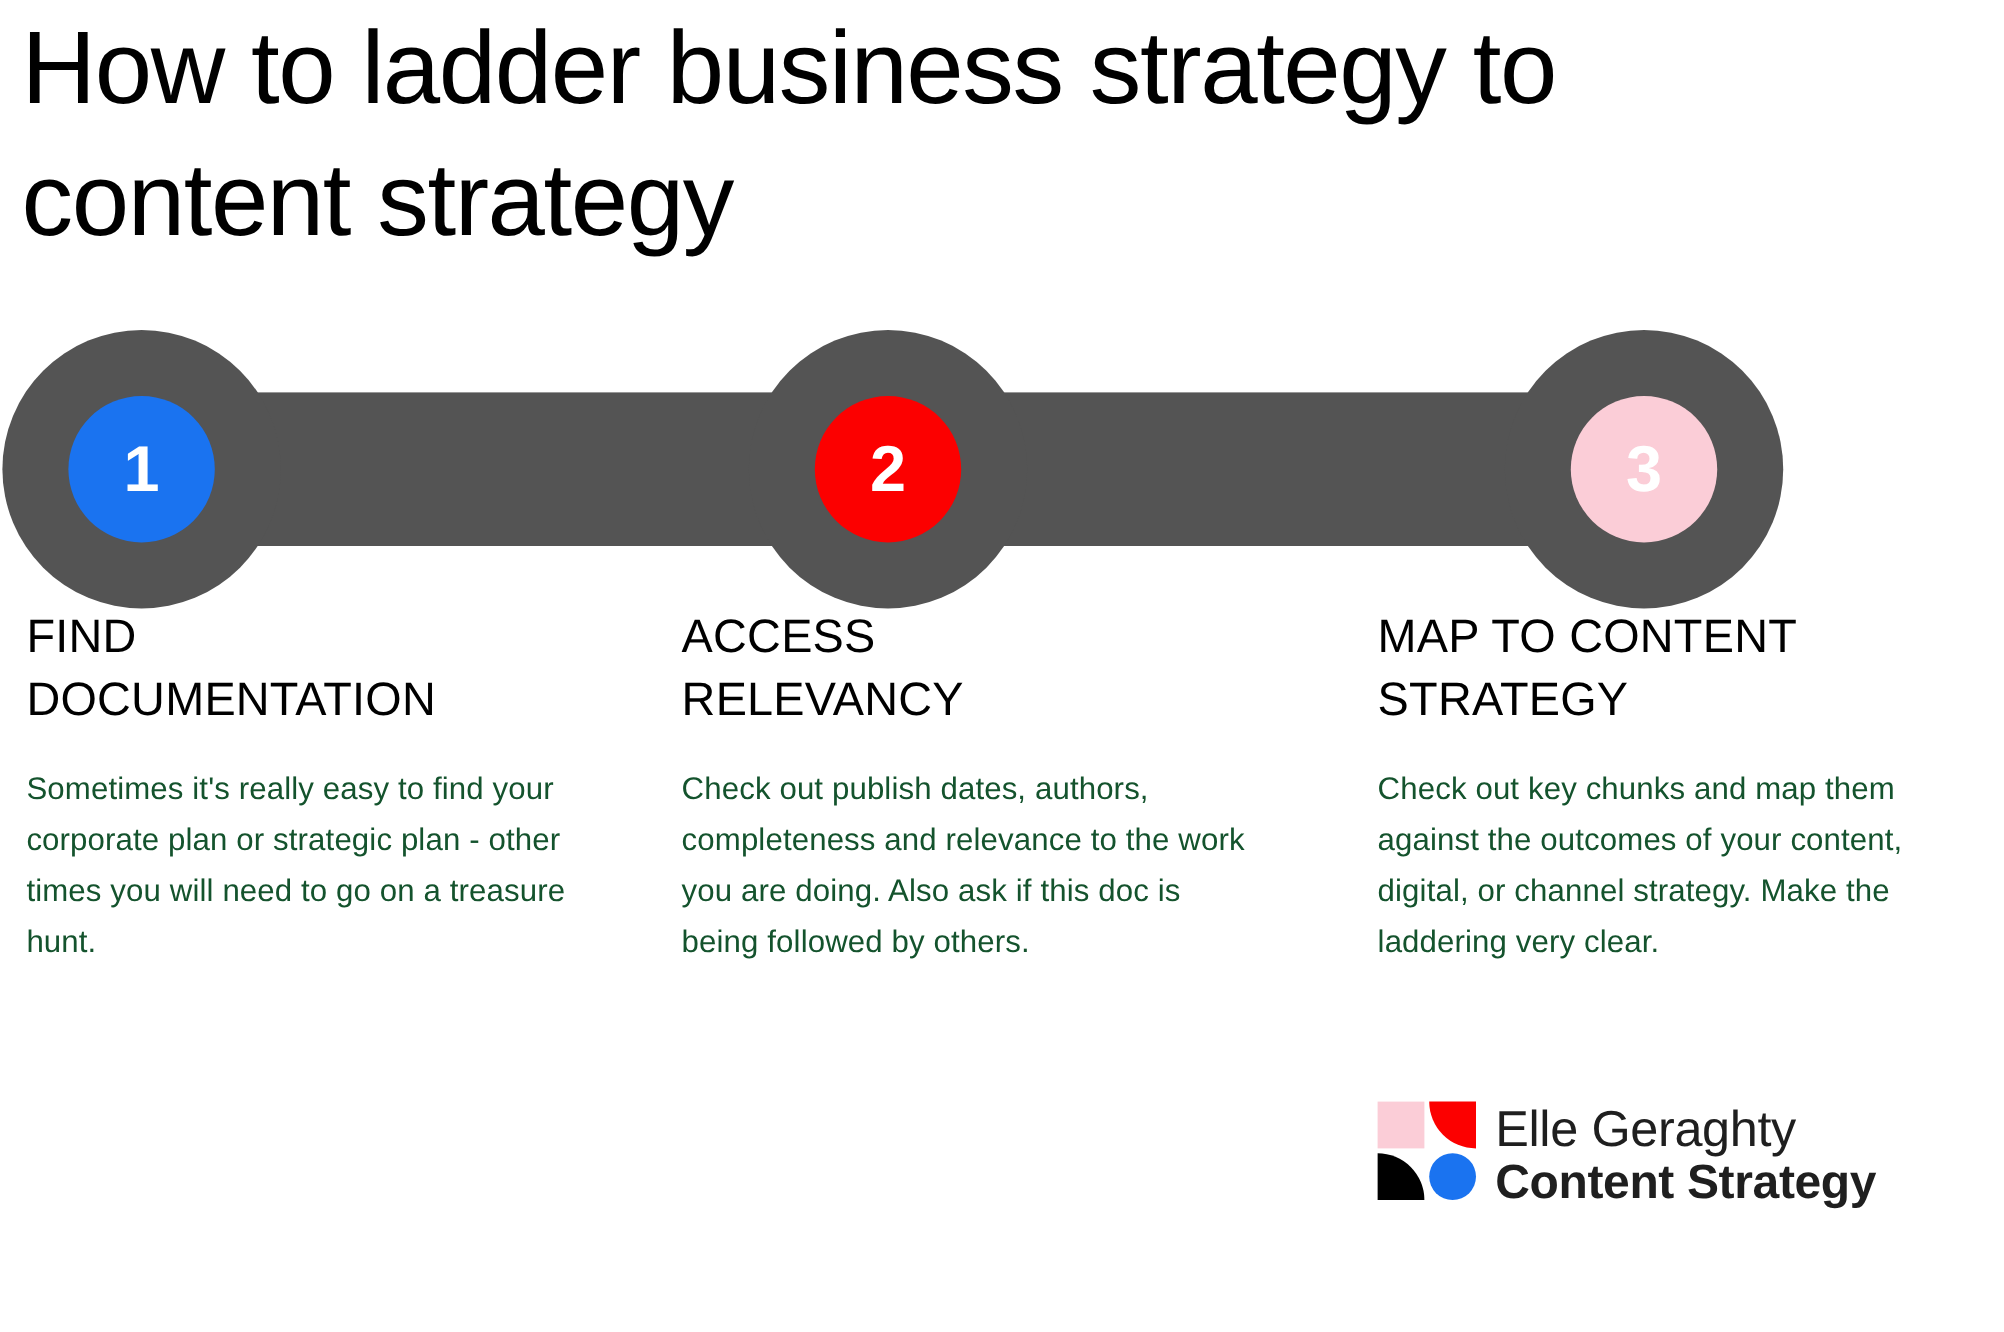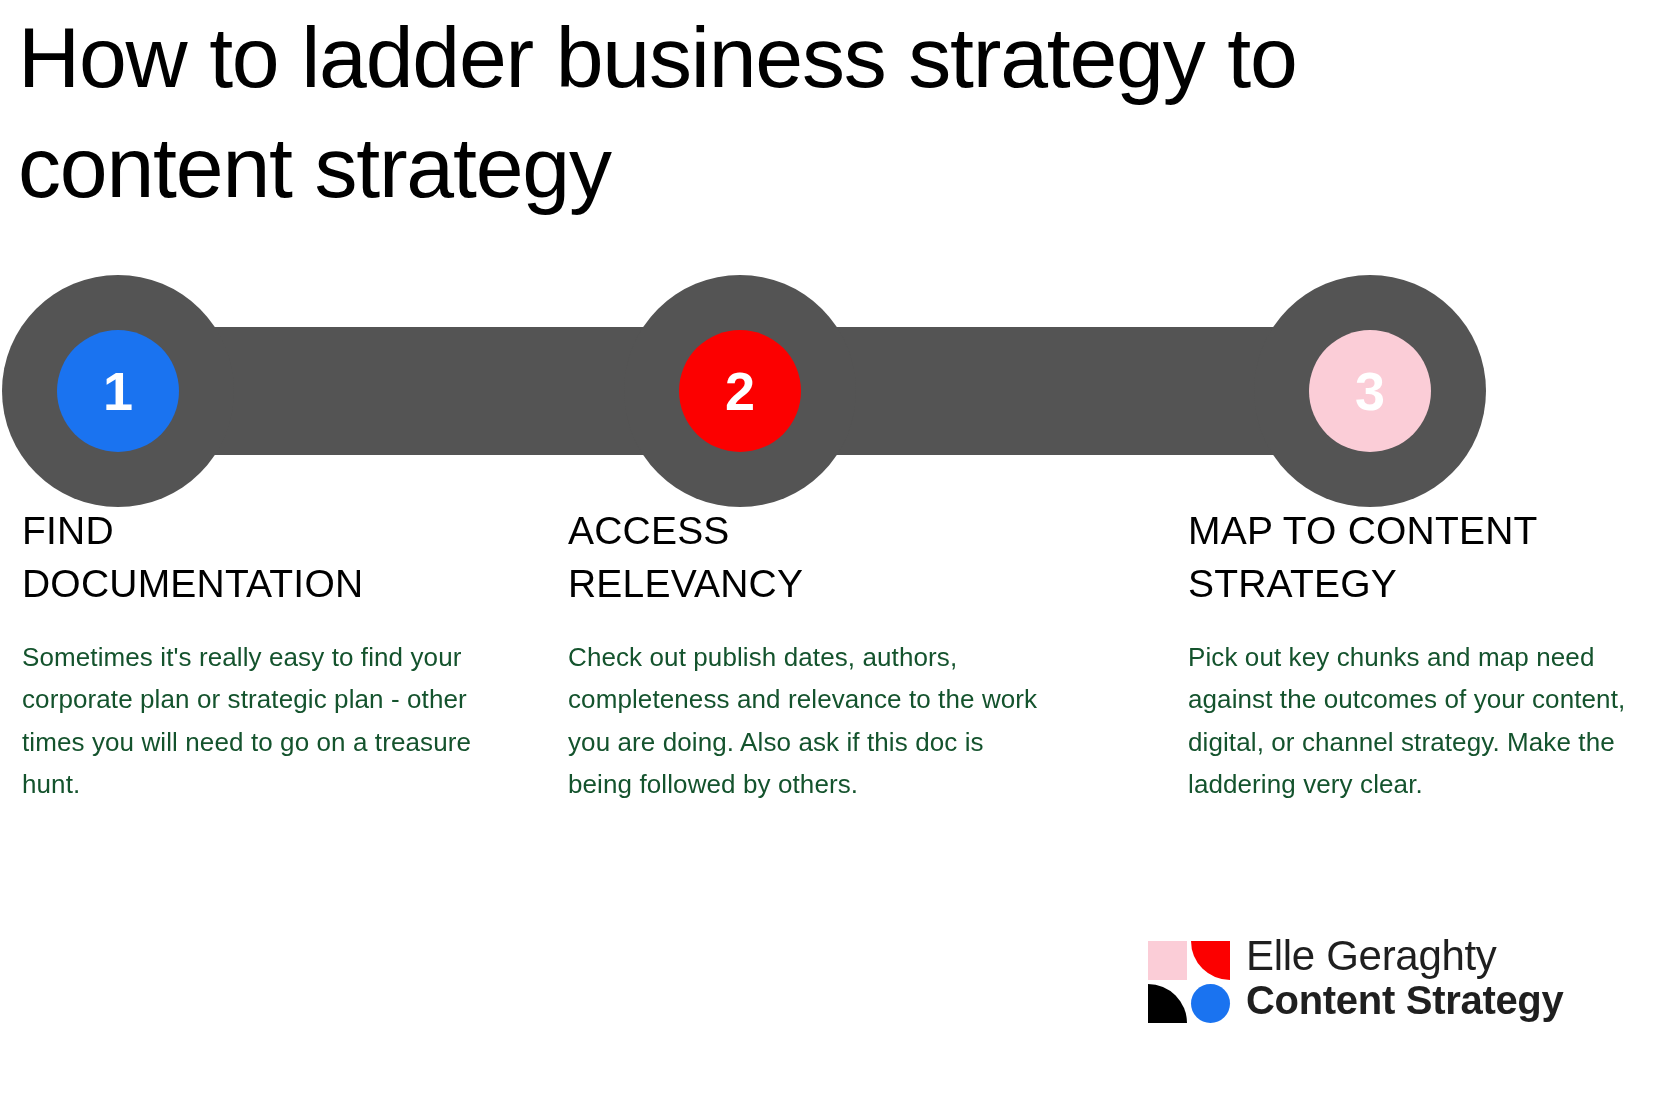--- a/index.html
+++ b/index.html
@@ -86,21 +86,21 @@
     top: 505px;
     width: 1670px;
     height: 380px;
   }
   .col {
     position: absolute;
     top: 0;
   }
   .col1 { left: 22px;    width: 470px; }
   .col2 { left: 568px;  width: 470px; }
-  .col3 { left: 1188px; width: 460px; }
+  .col3 { left: 1148px; width: 460px; }
 
   .col-heading {
     font-size: 39px;
     line-height: 1.35;
     font-weight: 400;
     letter-spacing: 0.2px;
     color: #000000;
     text-transform: uppercase;
     margin: 0 0 26px 0;
     white-space: pre-line;
@@ -115,21 +115,21 @@
   }
 
   
   .logo {
     position: absolute;
     left: 1148px;
     top: 918px;
     width: 440px;
     height: 105px;
     display: flex;
-    align-items: flex-end;
+    align-items: flex-start;
   }
   .logo-mark {
     position: relative;
     width: 82px;
     height: 82px;
     flex: 0 0 82px;
     margin-right: 16px;
   }
   .lm-cell { position: absolute; width: 39px; height: 39px; }
   .lm-pink   { left: 0;    top: 0;   background: #fbcdd7; }
@@ -193,21 +193,21 @@
 
   <div class="col col2">
     <div class="col-heading">ACCESS
 RELEVANCY</div>
     <div class="col-body">Check out publish dates, authors, completeness and relevance to the work you are doing. Also ask if this doc is being followed by others.</div>
   </div>
 
   <div class="col col3">
     <div class="col-heading">MAP TO CONTENT
 STRATEGY</div>
-    <div class="col-body">Pick out key chunks and map need against the outcomes of your content, digital, or channel strategy. Make the laddering very clear.</div>
+    <div class="col-body">Check out key chunks and map them against the outcomes of your content, digital, or channel strategy. Make the laddering very clear.</div>
   </div>
 </div>
 
 <div class="logo">
   <div class="logo-mark">
     <div class="lm-cell lm-pink"></div>
     <div class="lm-cell lm-red"></div>
     <div class="lm-cell lm-black"></div>
     <div class="lm-cell lm-blue"></div>
   </div>

